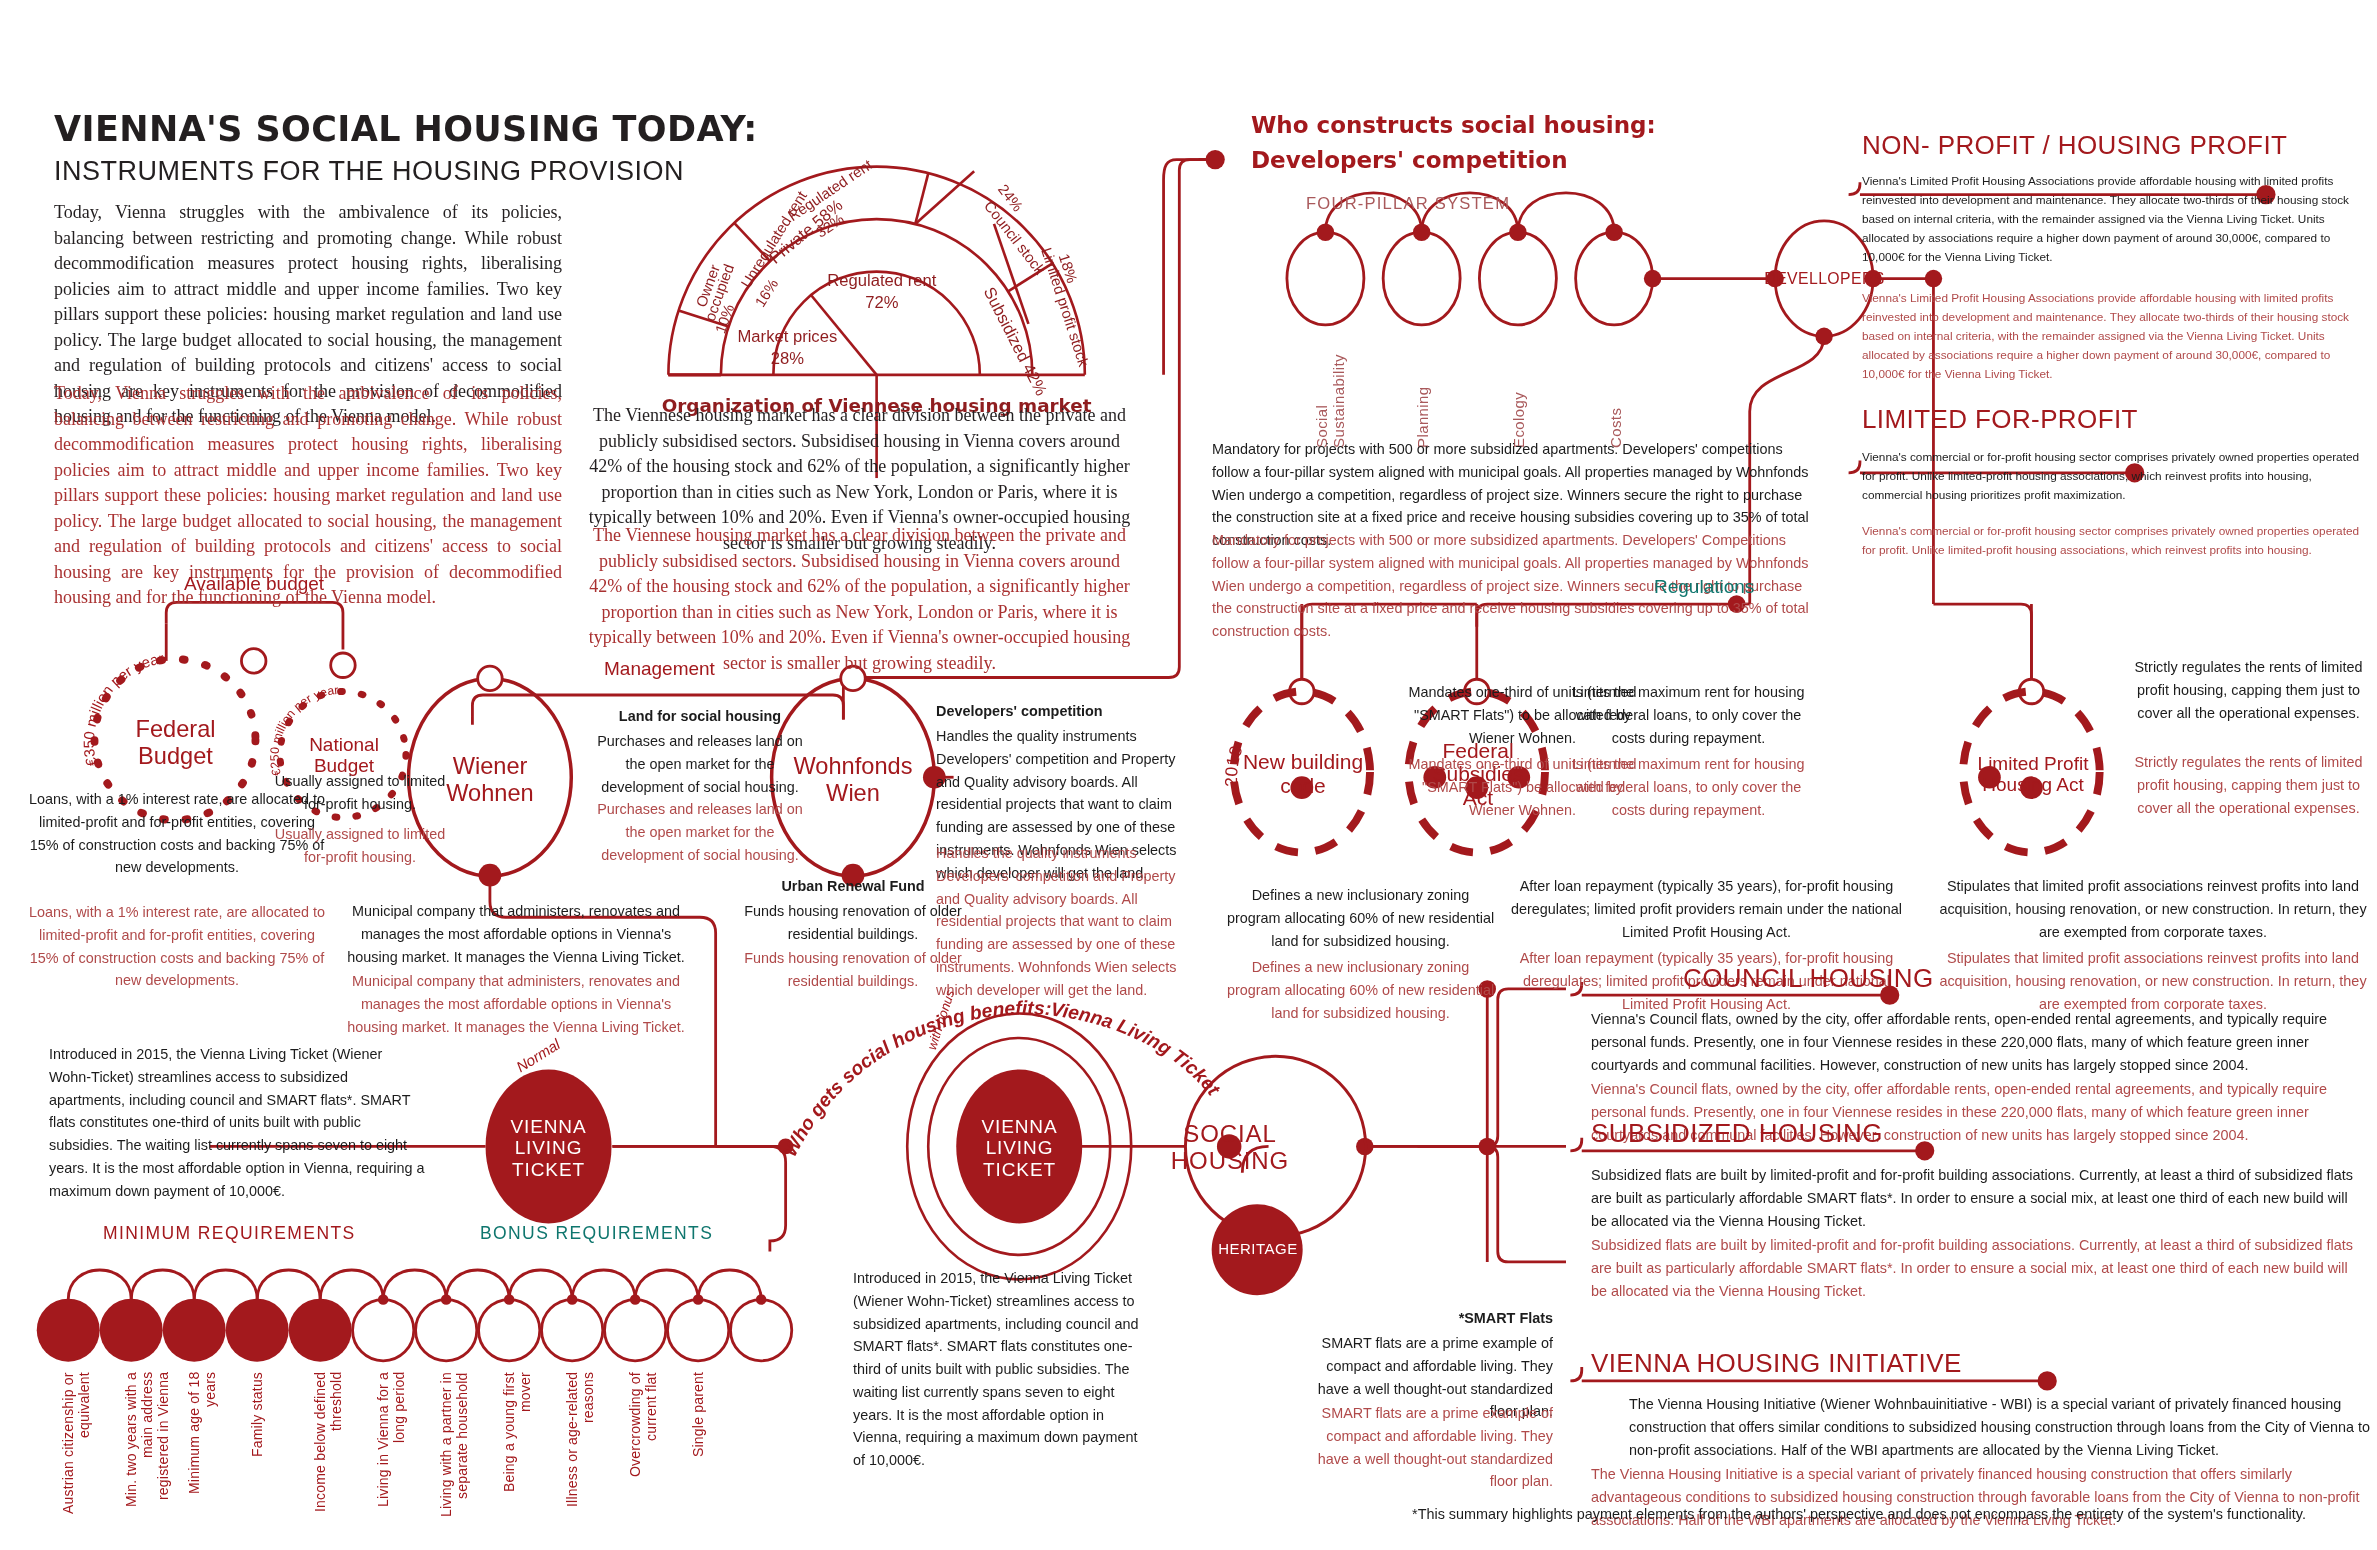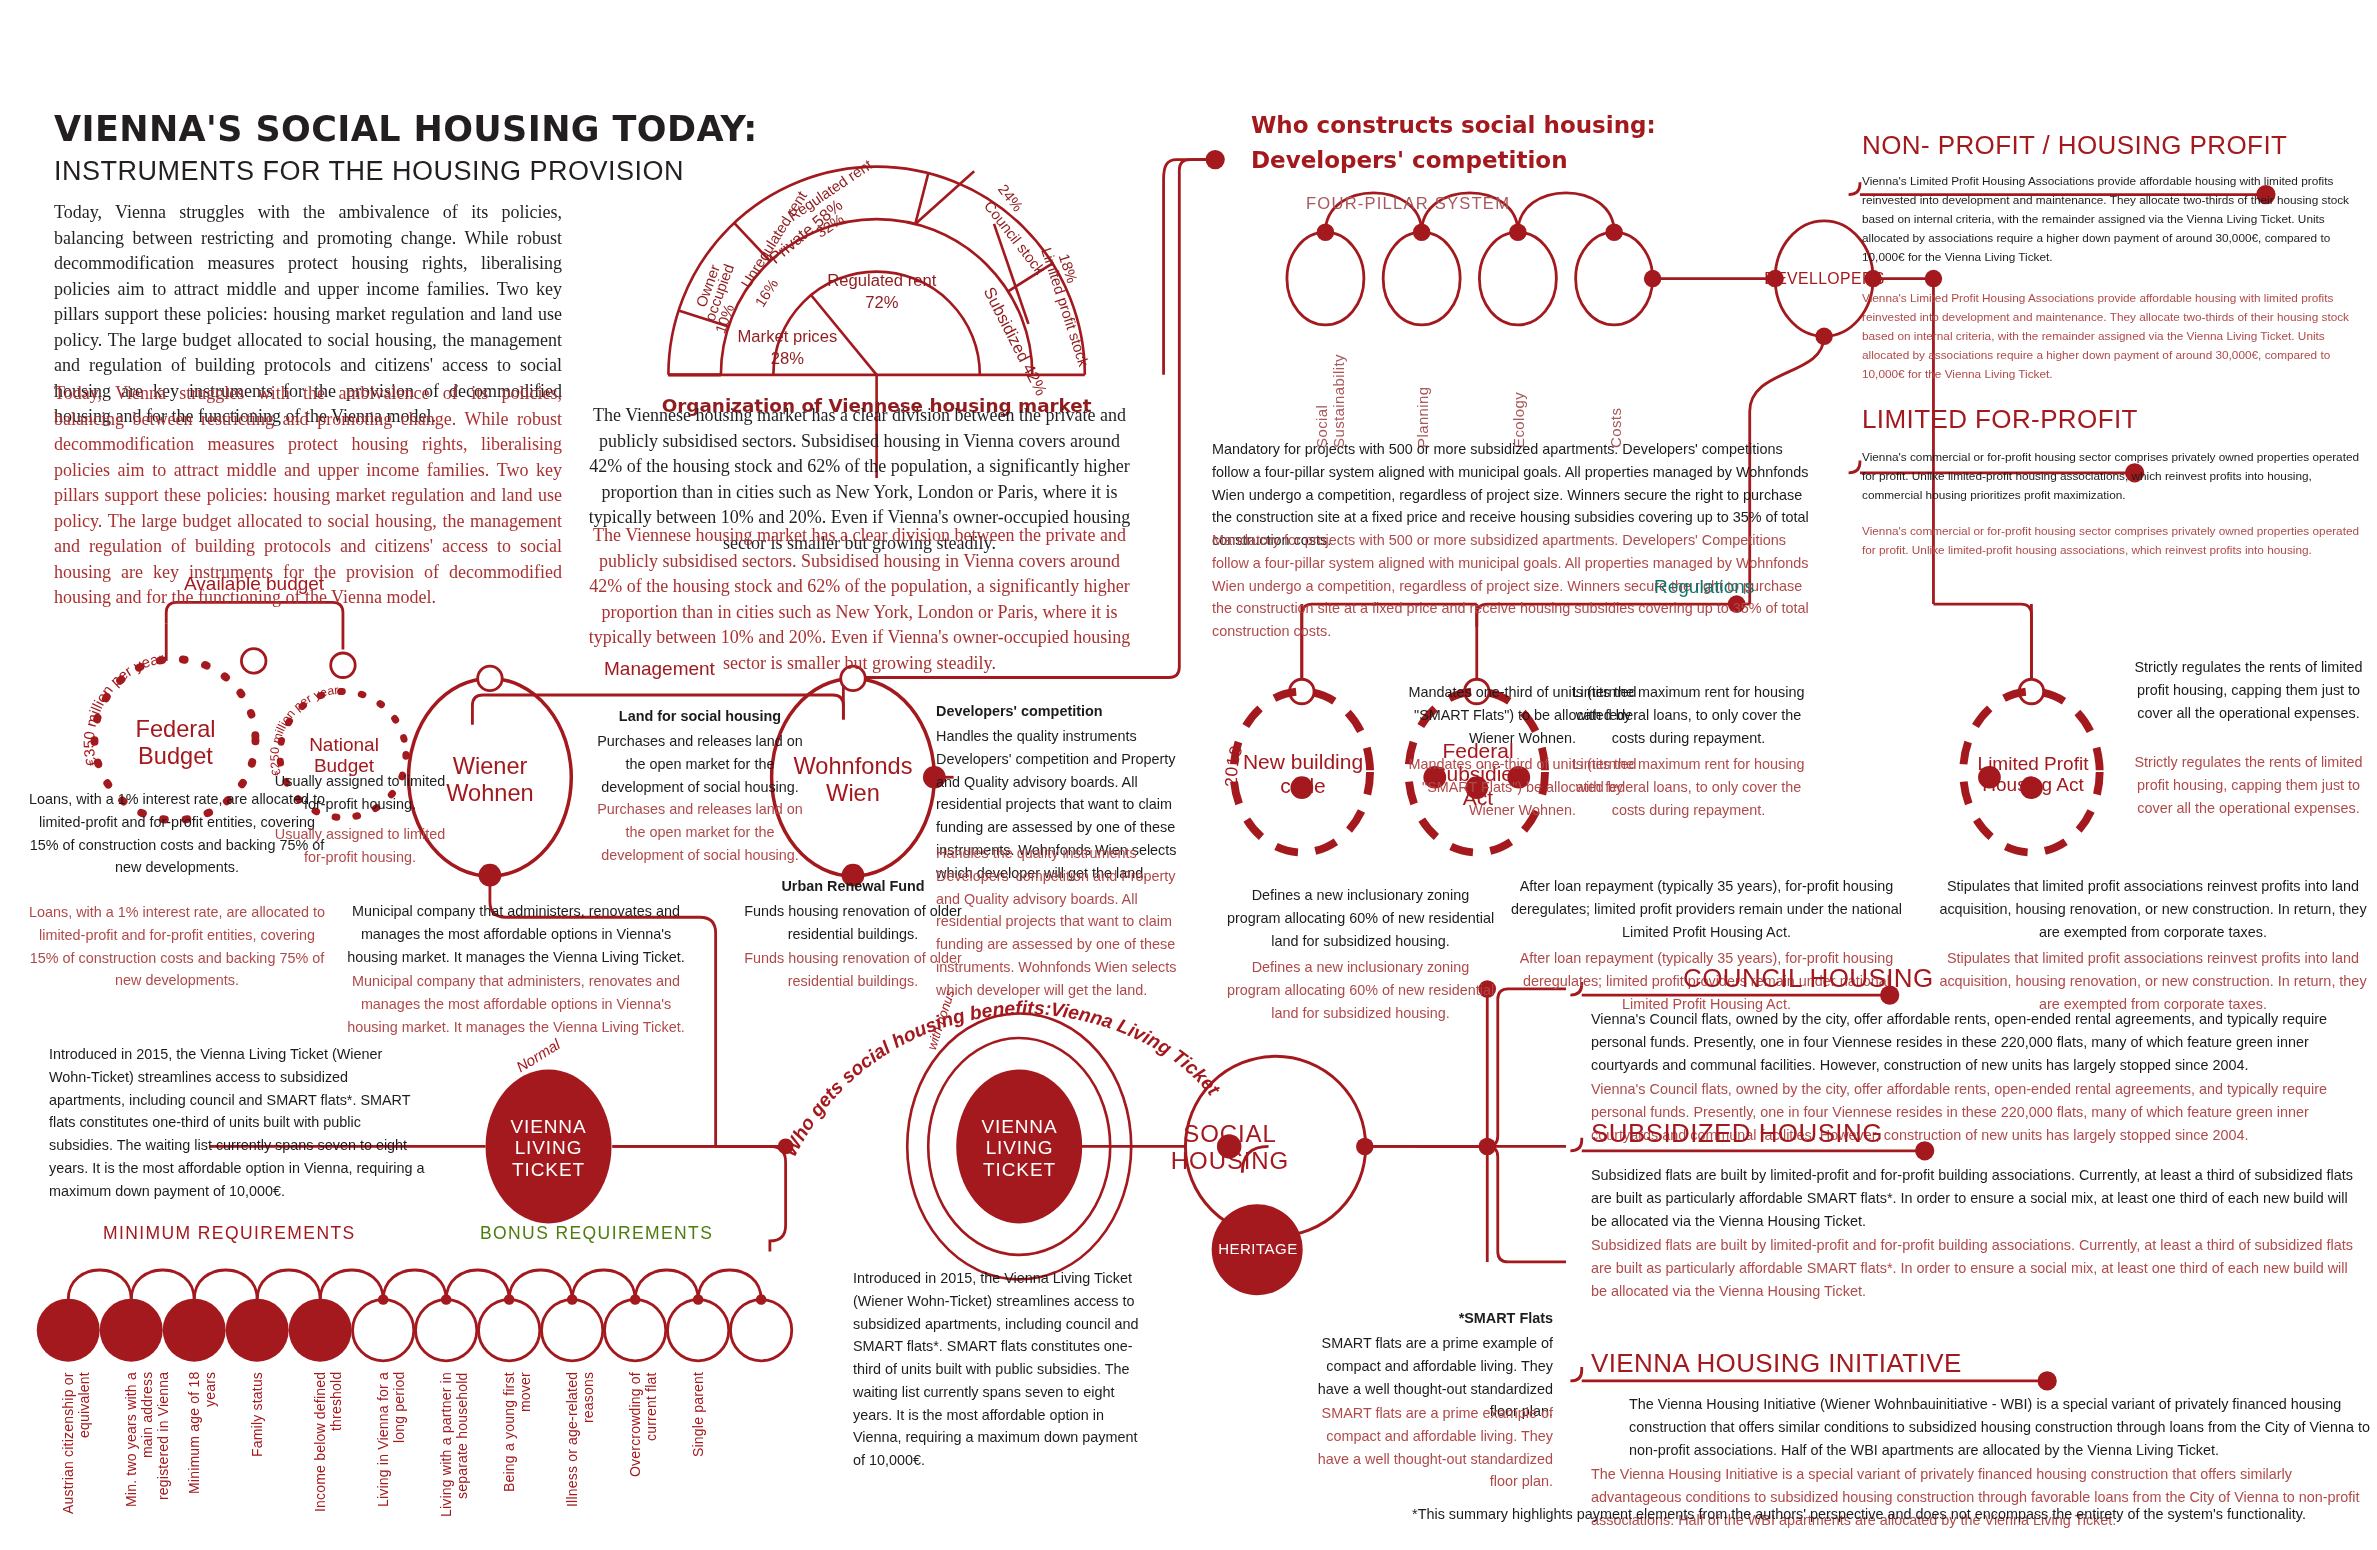--- a/index.html
+++ b/index.html
@@ -399,21 +399,21 @@
 
 <div class="abs body" style="left:49px;top:1043px;width:376px;">Introduced in 2015, the Vienna Living Ticket (Wiener Wohn-Ticket) streamlines access to subsidized apartments, including council and SMART flats*. SMART flats constitutes one-third of units built with public subsidies. The waiting list currently spans seven to eight years. It is the most affordable option in Vienna, requiring a maximum down payment of 10,000€.</div>
 <div class="nodelabel white" style="left:487px;top:1113px;width:123px;height:70px;font-size:19px;letter-spacing:0.9px;">VIENNA LIVING TICKET</div>
 <div class="nodelabel white" style="left:958px;top:1113px;width:123px;height:70px;font-size:19px;letter-spacing:0.9px;">VIENNA LIVING TICKET</div>
 <div class="abs" style="left:513px;top:1061px;font-size:15px;font-style:italic;color:#a3191d;transform:rotate(-32deg);transform-origin:left top;">Normal</div>
 <div class="abs" style="left:924px;top:1047px;font-size:13px;font-style:italic;color:#a3191d;transform:rotate(-72deg);transform-origin:left top;">with bonus</div>
 
 <div class="abs body" style="left:853px;top:1267px;width:289px;">Introduced in 2015, the Vienna Living Ticket (Wiener Wohn-Ticket) streamlines access to subsidized apartments, including council and SMART flats*. SMART flats constitutes one-third of units built with public subsidies. The waiting list currently spans seven to eight years. It is the most affordable option in Vienna, requiring a maximum down payment of 10,000€.</div>
 
 <div class="abs" style="left:103px;top:1223px;font-size:17.5px;letter-spacing:1.4px;color:#a3191d;">MINIMUM REQUIREMENTS</div>
-<div class="abs" style="left:480px;top:1223px;font-size:17.5px;letter-spacing:1.4px;color:#4d7c0f;">BONUS REQUIREMENTS</div>
+<div class="abs" style="left:480px;top:1223px;font-size:17.5px;letter-spacing:1.4px;color:#0f766e;">BONUS REQUIREMENTS</div>
 
 <div class="cat" style="left:60px;top:1372px;height:153px;">Austrian citizenship or equivalent</div>
 <div class="cat" style="left:123px;top:1372px;height:153px;">Min. two years with a main address registered in Vienna</div>
 <div class="cat" style="left:186px;top:1372px;height:153px;">Minimum age of 18 years</div>
 <div class="cat" style="left:249px;top:1372px;height:153px;">Family status</div>
 <div class="cat" style="left:312px;top:1372px;height:153px;">Income below defined threshold</div>
 
 <div class="cat" style="left:375px;top:1372px;height:153px;">Living in Vienna for a long period</div>
 <div class="cat" style="left:438px;top:1372px;height:153px;">Living with a partner in separate household</div>
 <div class="cat" style="left:501px;top:1372px;height:153px;">Being a young first mover</div>

